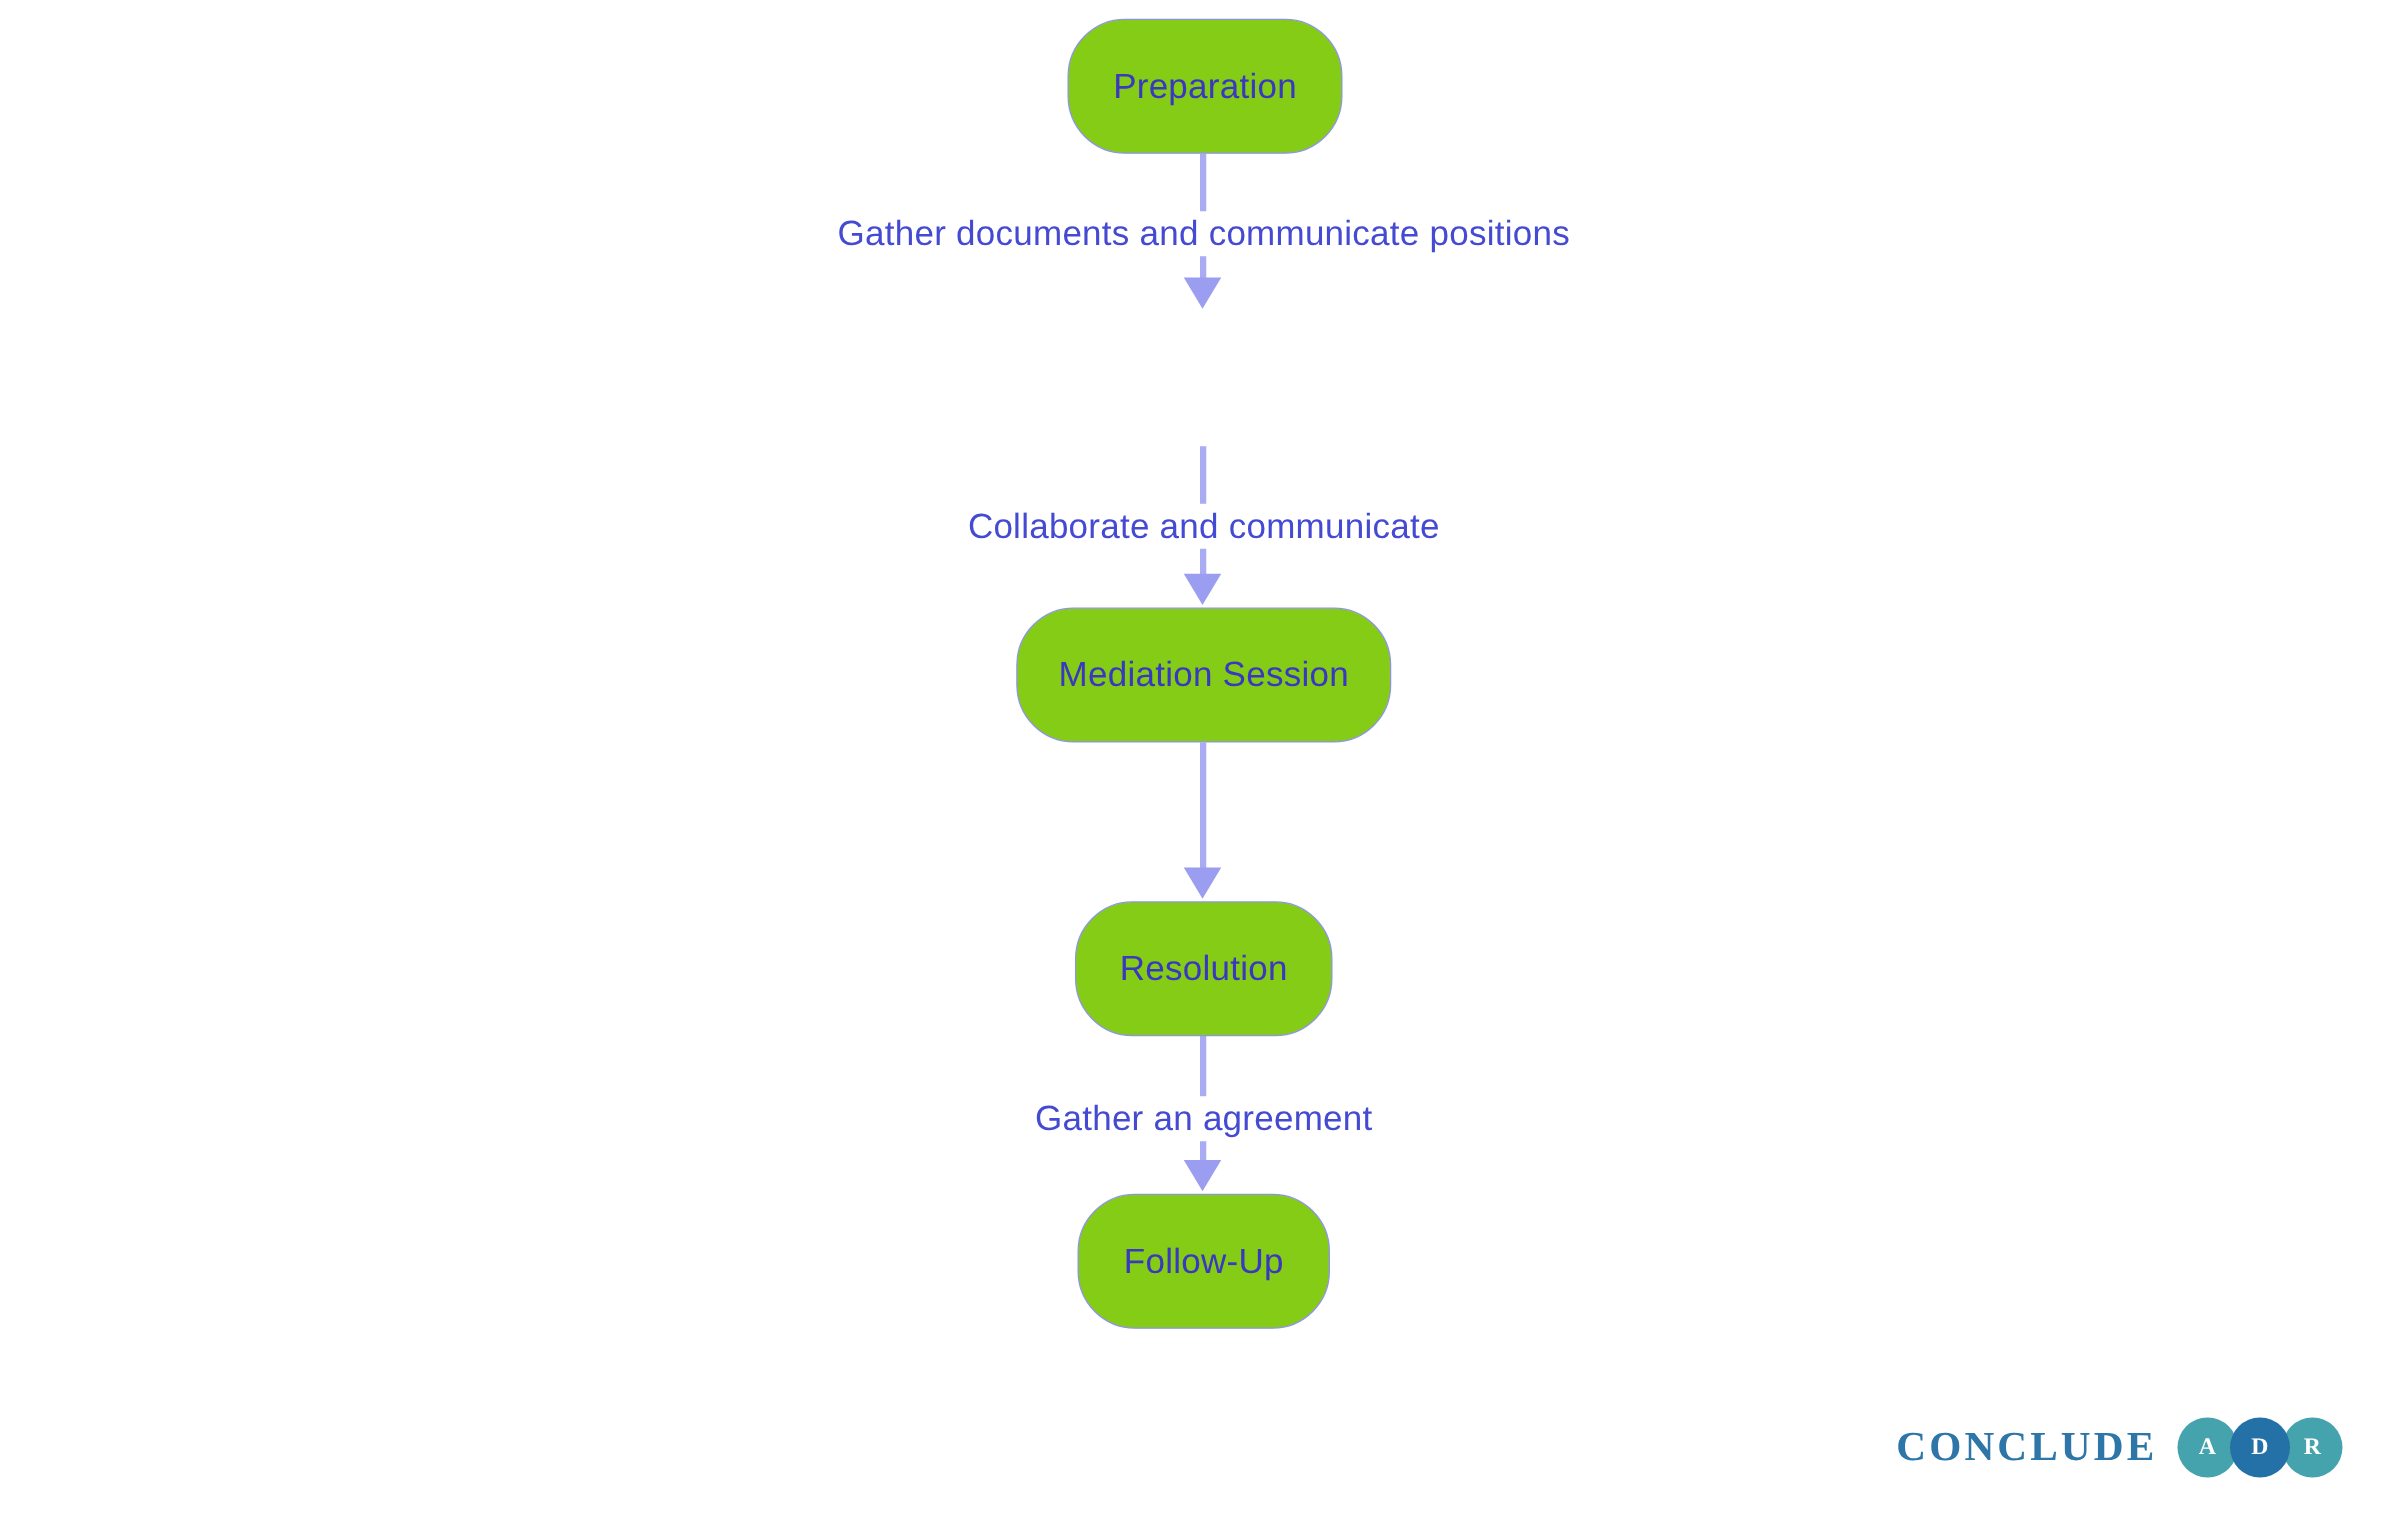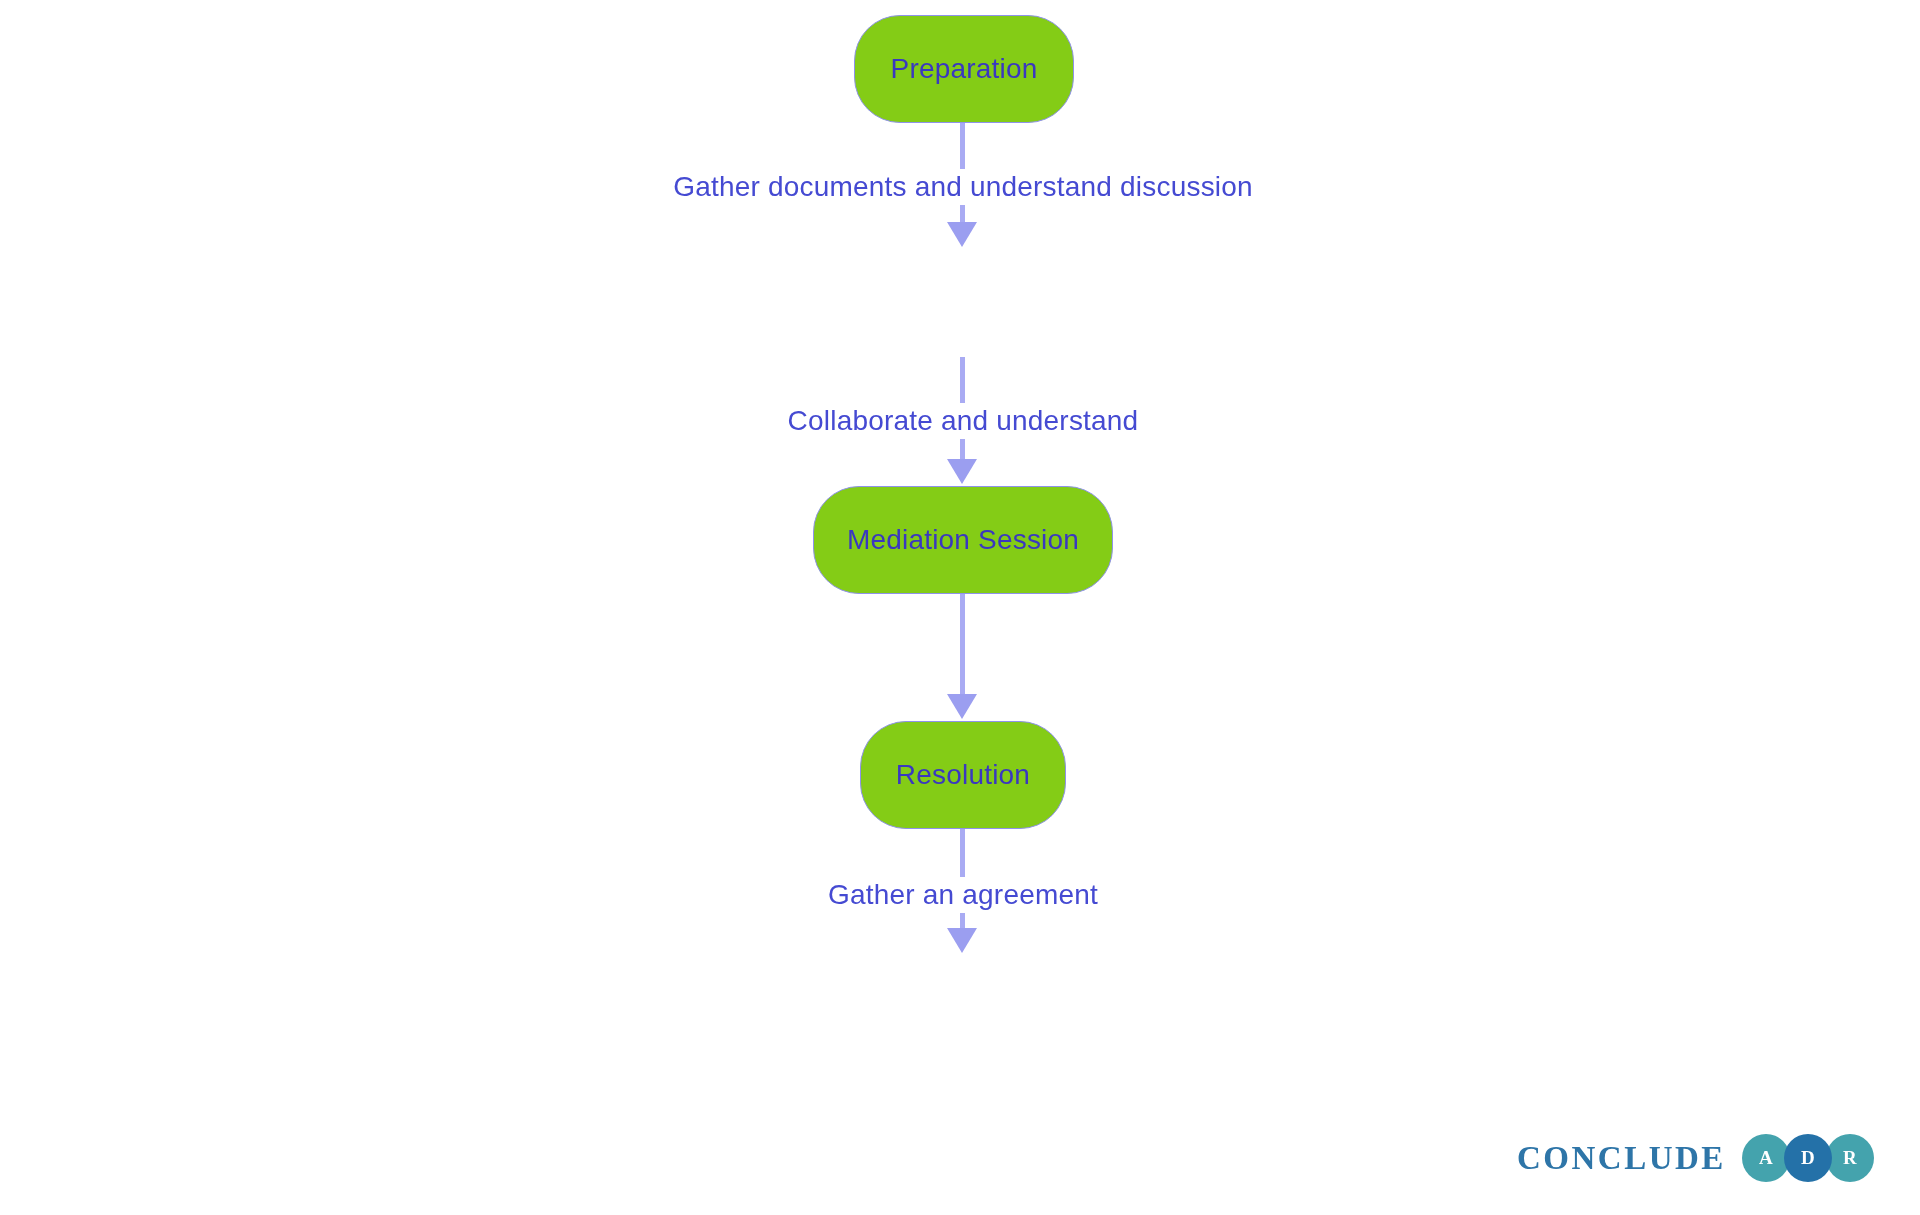--- a/index.html
+++ b/index.html
@@ -131,32 +131,35 @@
   <div class="edge-line e0"></div>
   <div class="edge-line e1"></div>
   <div class="edge-line e2"></div>
   <div class="edge-line e3"></div>
 
   <div class="arrowhead a0"></div>
   <div class="arrowhead a1"></div>
   <div class="arrowhead a2"></div>
   <div class="arrowhead a3"></div>
 
-  <div class="edge-label l0">Gather documents and understand discussion</div>
-  <div class="edge-label l1">Collaborate and understand</div>
+  <div class="edge-label l0">Gather documents and communicate positions</div>
+  <div class="edge-label l1">Collaborate and communicate</div>
   <div class="edge-label l3">Gather an agreement</div>
 
   <div class="node n0">
     <span>Preparation</span>
   </div>
   <div class="node n2">
     <span>Mediation Session</span>
   </div>
   <div class="node n3">
     <span>Resolution</span>
+  </div>
+  <div class="node n4">
+    <span>Follow-Up</span>
   </div>
 
   <div class="logo">
     <span class="wordmark">CONCLUDE</span>
     <span class="badges">
       <span class="badge b0">A</span>
       <span class="badge b1">D</span>
       <span class="badge b2">R</span>
     </span>
   </div>

